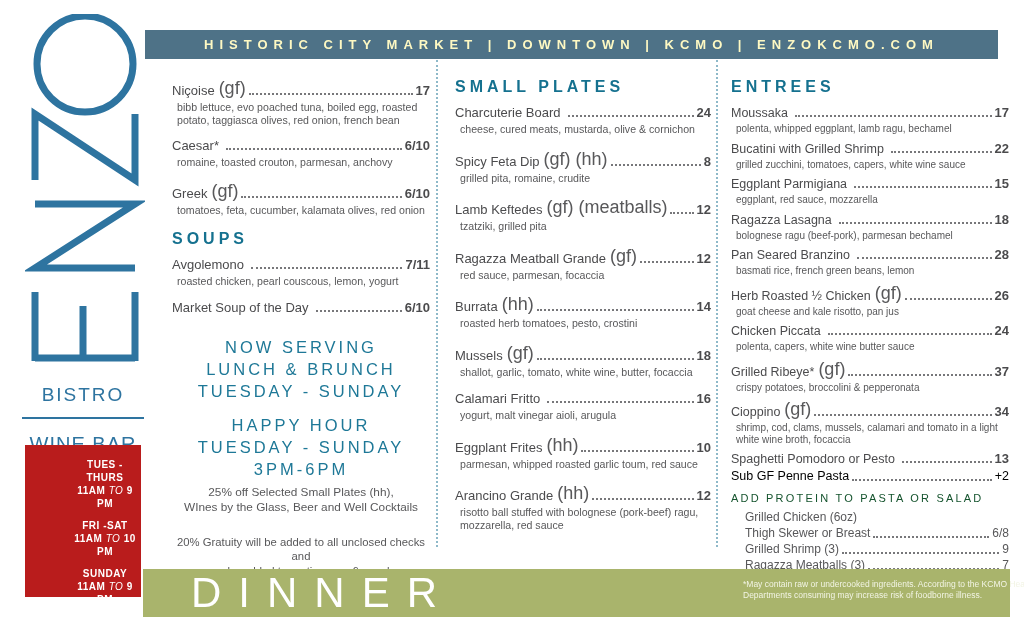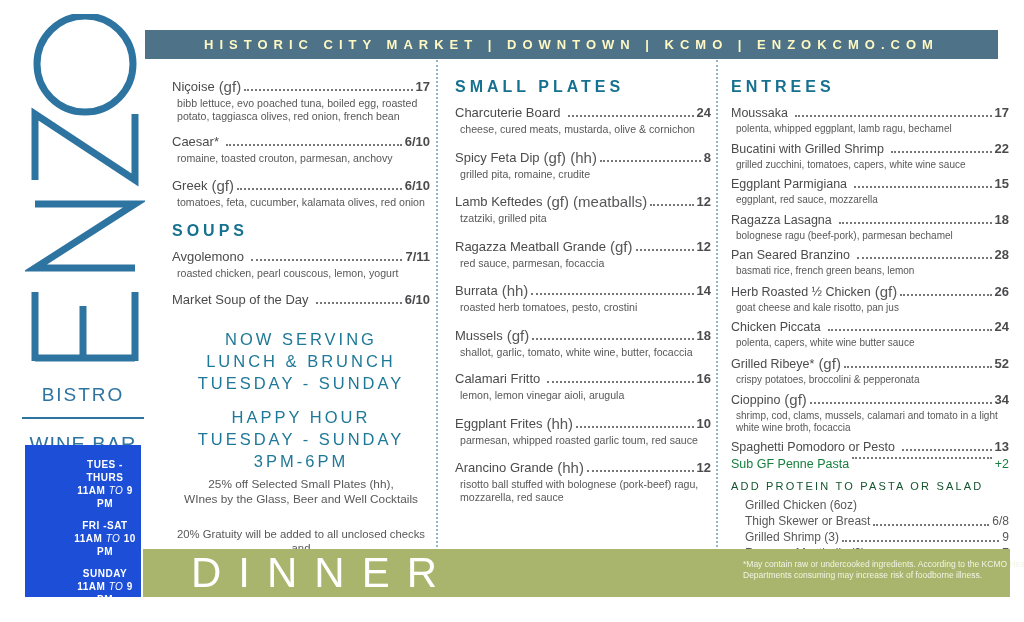--- a/index.html
+++ b/index.html
@@ -17,21 +17,21 @@
   .logo-wrap svg { display:block; }
 
   .sub-brand { position:absolute; left:22px; top:384px; width:122px; text-align:center;
     color:#2e74a0; }
   .sub-brand .b1 { display:block; font-size:19px; letter-spacing:2px; font-weight:400;
     padding-bottom:11px; border-bottom:2px solid #2e74a0; }
   .sub-brand .b2 { display:block; font-size:20px; letter-spacing:1px; font-weight:400;
     padding-top:14px; }
 
   .hours-box { position:absolute; left:25px; top:445px; width:116px; height:152px;
-    background:#1d4ed8; color:#fff; text-align:center; padding-top:13px;padding-left:44px; }
+    background:#b91c1c; color:#fff; text-align:center; padding-top:13px;padding-left:44px; }
   .hours-row { margin-bottom:9px; font-size:10px; font-weight:bold; letter-spacing:0.5px;
     line-height:13px; }
   .hours-row .to { font-style:italic; font-weight:normal; }
   .wave { margin:2px auto 6px; display:block; }
   .addr { font-size:10px; font-weight:bold; letter-spacing:0.5px; line-height:13px; }
   .addr sup { font-size:7px; }
 
   
   .col { position:absolute; top:78px; }
   .col1 { left:172px; width:258px; }
@@ -43,52 +43,52 @@
 
   .sec-title { color:#15718f; font-weight:bold; font-size:16px; letter-spacing:4px;
     margin-bottom:9px; }
   .item { margin-bottom:12px; }
   .col2 .item { margin-bottom:13px; }
   .col3 .item { margin-bottom:6px; }
   .menu-list .item:last-child { margin-bottom:2px; }
   .iline { display:flex; align-items:flex-end; color:#4b4b4d; }
   .nm { font-weight:normal; font-size:13px; line-height:16px; white-space:nowrap; }
   .col3 .nm { font-size:12.5px; line-height:15px; }
-  .tg { font-weight:normal; font-size:15px; color:#58585a; margin-left:4px; white-space:nowrap; }
+  .tg { font-weight:normal; font-size:18px; color:#58585a; margin-left:4px; white-space:nowrap; }
   .lead { flex:1 1 auto; border-bottom:2px dotted #77777a; margin:0 3px 4px 3px; min-width:12px; }
   .pr { font-weight:bold; font-size:13px; line-height:16px; white-space:nowrap; }
   .dsc { color:#58585a; font-size:10.6px; line-height:12.5px; margin-top:2px; padding-left:5px; }
   .col3 .dsc { font-size:10px; line-height:11.5px; }
   .dsc:empty { display:none; }
   .iline:has(.pr:empty) .lead { display:none; }
 
   .soups-sec { margin-top:14px; }
 
   
-  .sub-line { display:flex; align-items:flex-start; color:#15803d; font-size:12.5px;
+  .sub-line { display:flex; align-items:flex-end; color:#000000; font-size:12.5px;
     line-height:15px; margin-bottom:8px; }
   .sub-line .lead { margin-bottom:3px; }
 
   
   .ap-title { color:#14532d; font-size:11px; letter-spacing:2.2px; margin:4px 0 6px; }
   .ap-list { padding-left:14px; }
   .ap-row { display:flex; align-items:flex-end; color:#58585a; font-size:12px; line-height:14.5px; }
   .ap-row .lead { margin-bottom:3px; }
   .ap-row:has(.pr:empty) .lead { display:none; }
   .ap-row .pr { font-weight:normal; font-size:12px; color:#58585a; }
 
   
   .promo { margin-top:20px; text-align:center; }
   .promo .big { color:#1e7897; font-size:16.5px; letter-spacing:3px; line-height:22px; }
   .promo .grp2 { margin-top:12px; }
   .promo .note { color:#58585a; font-size:11.8px; line-height:15px; margin-top:5px; }
   .promo .grat { color:#58585a; font-size:11.3px; line-height:14.5px; margin-top:20px; }
 
   
-  .dinner-band { position:absolute; left:143px; top:549px; width:867px; height:48px;
+  .dinner-band { position:absolute; left:143px; top:569px; width:867px; height:48px;
     background:#a9b46c; }
   .dinner-word { position:absolute; left:48px; top:1px; color:#fff; font-size:42px;
     font-weight:400; letter-spacing:17px; line-height:46px; }
   .disclaimer { position:absolute; left:600px; top:10px; width:300px;
     color:#f2f4e4; font-size:8.5px; line-height:11px; }
 </style>
 </head>
 <body>
 
 <div class="page">
@@ -299,21 +299,21 @@
           <div class="dsc">shallot, garlic, tomato, white wine, butter, focaccia</div>
         </div>
 
         <div class="item">
           <div class="iline">
             <span class="nm">Calamari Fritto</span>
             <span class="tg"></span>
             <span class="lead"></span>
             <span class="pr">16</span>
           </div>
-          <div class="dsc">lemon, lemon vinegar aioli, arugula</div>
+          <div class="dsc">yogurt, malt vinegar aioli, arugula</div>
         </div>
 
         <div class="item">
           <div class="iline">
             <span class="nm">Eggplant Frites</span>
             <span class="tg">(hh)</span>
             <span class="lead"></span>
             <span class="pr">10</span>
           </div>
           <div class="dsc">parmesan, whipped roasted garlic toum, red sauce</div>
@@ -403,21 +403,21 @@
             <span class="pr">24</span>
           </div>
           <div class="dsc">polenta, capers, white wine butter sauce</div>
         </div>
 
         <div class="item">
           <div class="iline">
             <span class="nm">Grilled Ribeye*</span>
             <span class="tg">(gf)</span>
             <span class="lead"></span>
-            <span class="pr">52</span>
+            <span class="pr">37</span>
           </div>
           <div class="dsc">crispy potatoes, broccolini &amp; pepperonata</div>
         </div>
 
         <div class="item">
           <div class="iline">
             <span class="nm">Cioppino</span>
             <span class="tg">(gf)</span>
             <span class="lead"></span>
             <span class="pr">34</span>

